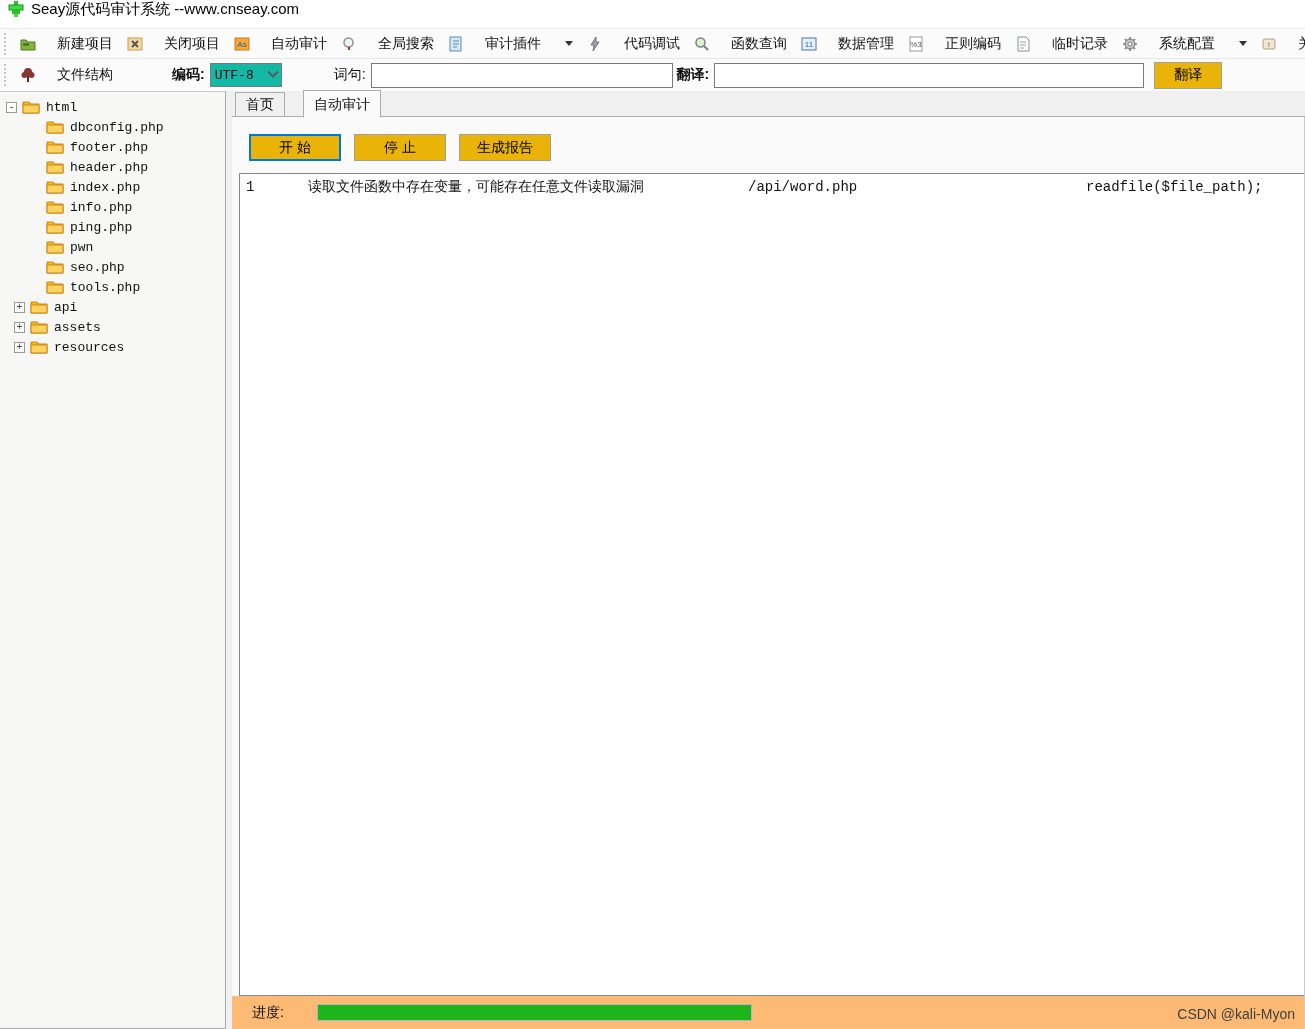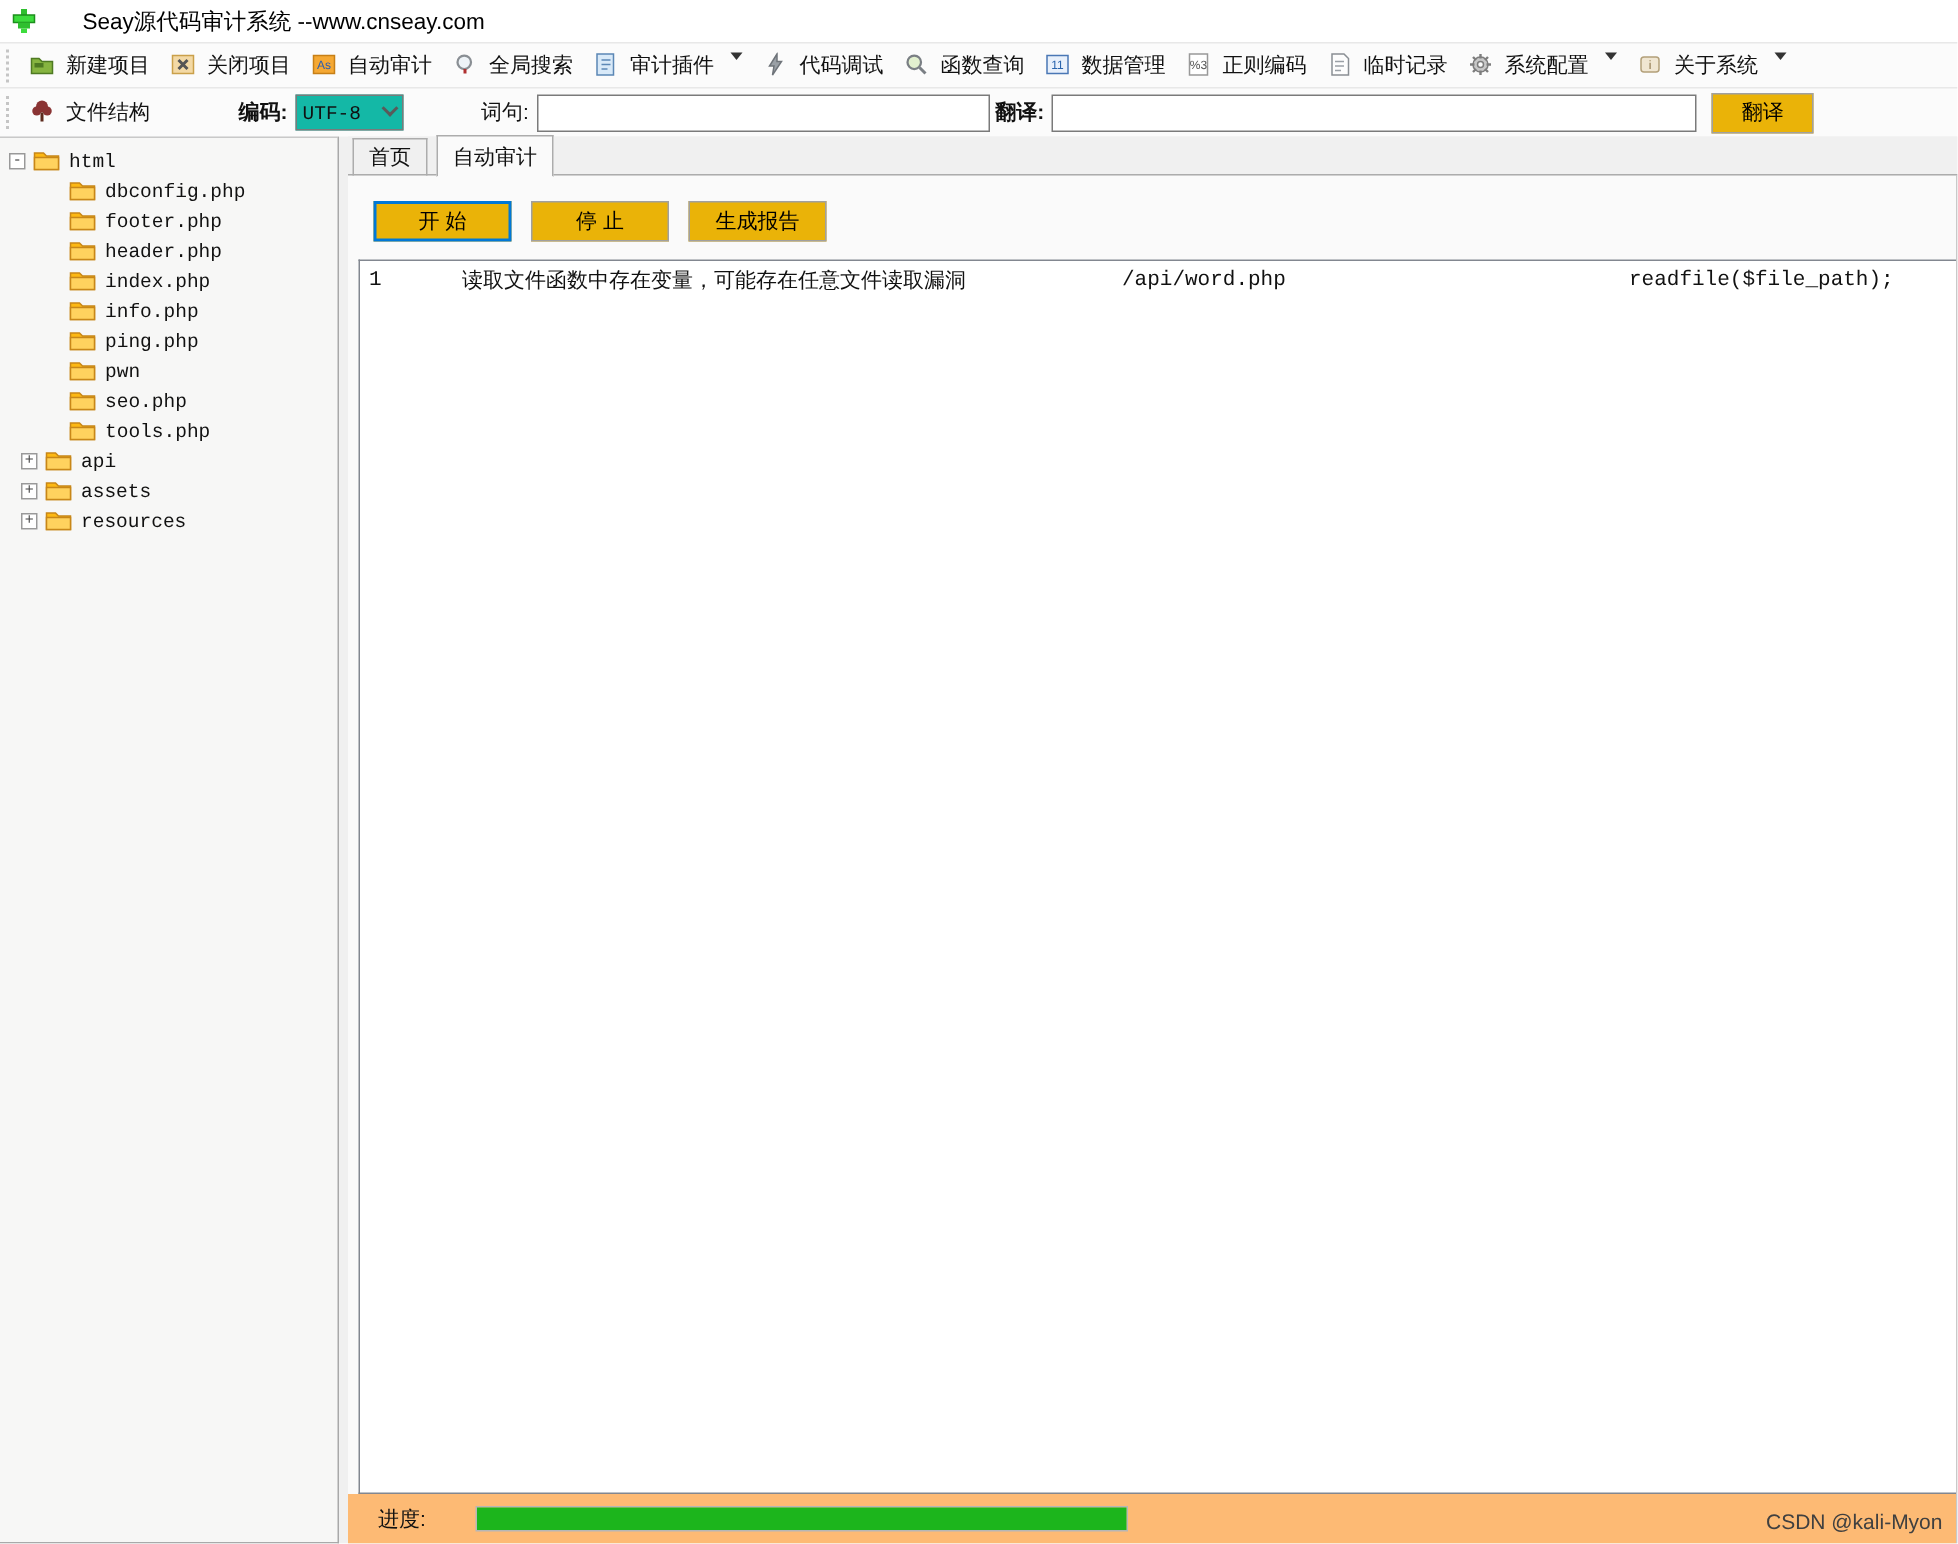--- a/index.html
+++ b/index.html
@@ -6,29 +6,29 @@
   html,body { width:1305px; height:1029px; }
   body {
     font-family: "Liberation Sans", sans-serif;
     background:#ffffff; color:#111;
     position:relative; overflow:hidden;
     font-size:14px;
   }
   .mono { font-family:"Liberation Mono", monospace; }
 
   
-  .titlebar { height:28px; display:flex; align-items:center; padding-left:7px; background:#fff;gap:24px; }
+  .titlebar { height:28px; display:flex; align-items:flex-start; padding-left:7px; background:#fff; }
   .titlebar .logo { width:18px; height:18px; margin-right:6px; flex:0 0 auto; }
   .titlebar .title { font-size:15px; color:#000; }
 
   
   .toolbar { height:30px; display:flex; align-items:center; background:#fbfbfb; border-top:1px solid #e8e8e8; }
   .toolbar2 { height:33px; display:flex; align-items:center; background:#fbfbfb; border-top:1px solid #e8e8e8; }
   .grip { width:5px; height:22px; border-left:2px dotted #c5c5c5; margin:0 4px 0 4px; flex:0 0 auto; }
-  .tbtn { display:flex; align-items:flex-start; gap:8px; padding:3px 7px; cursor:default; border-radius:2px; white-space:nowrap; }
+  .tbtn { display:flex; align-items:center; gap:21px; padding:3px 7px; cursor:default; border-radius:2px; white-space:nowrap; }
   .tbtn .ticon { width:16px; height:16px; display:inline-block; flex:0 0 auto; }
   .dd-arrow { width:0; height:0; border-left:4px solid transparent; border-right:4px solid transparent; border-top:5px solid #333; margin-left:3px; display:inline-block; }
   .lbl { margin-right:5px; white-space:nowrap; }
 
   .combo { width:72px; height:24px; border:1px solid #7a7a7a; background:#14b8a6; display:flex; align-items:center; padding:0 4px; margin-right:8px; }
   .combo .combo-text { flex:1; font-family:"Liberation Mono", monospace; font-size:13px; }
   .combo .chev { width:8px; height:8px; border-right:2px solid #5a5a5a; border-bottom:2px solid #5a5a5a; transform:rotate(45deg) translate(-2px,-2px); }
 
   .txt-input { height:25px; border:1px solid #7a7a7a; background:#fff; font-family:"Liberation Mono", monospace; font-size:13px; padding:0 4px; outline:none; }
   .btn { height:27px; background:#eab308; border:1px solid #a0a0a0; font-size:14px; font-family:"Liberation Sans", sans-serif; padding:0 14px; cursor:default; }
@@ -48,21 +48,21 @@
     font-size:10px; line-height:9px; text-align:center; color:#444;
     margin-right:5px; flex:0 0 auto; font-family:"Liberation Mono", monospace;
   }
   .exp-spacer { width:16px; flex:0 0 auto; }
   .fico { width:18px; height:14px; margin-right:6px; flex:0 0 auto; }
 
   .main { flex:1; display:flex; flex-direction:column; margin-left:6px; background:#f0f0f0; }
 
   .tabstrip { height:26px; display:flex; align-items:flex-end; padding-left:3px; position:relative; }
   .tabstrip::after { content:""; position:absolute; left:0; right:0; bottom:0; height:1px; background:#acacac; }
-  .tab { padding:3px 10px 3px 10px; font-size:14px; border:1px solid #acacac; border-bottom:none; background:#f0f0f0; margin-right:6px; position:relative; cursor:default; }
+  .tab { padding:3px 10px 3px 10px; font-size:14px; border:1px solid #acacac; border-bottom:none; background:#f0f0f0; margin-right:18px; position:relative; cursor:default; }
   .tab.active { background:#fafafa; padding-top:5px; z-index:2; margin-bottom:-1px; border-bottom:1px solid #fafafa; }
 
   .tabpanel { flex:1; background:#fafafa; display:flex; flex-direction:column; border-right:1px solid #c9c9c9; }
   .btnrow { padding:17px 0 12px 17px; display:flex; gap:13px; }
   .btnrow .btn { width:92px; }
   .btn.focused { border:2px solid #0078d7; }
 
   .vtable { flex:1; margin-left:7px; background:#fff; border:1px solid #828790; border-right:none; display:flex; flex-direction:column; overflow:hidden; }
   .vhead { display:flex; height:24px; border-bottom:1px solid #9a9a9a; align-items:center; flex:0 0 auto; }
   .vrow { display:flex; height:25px; align-items:center; flex:0 0 auto; }

